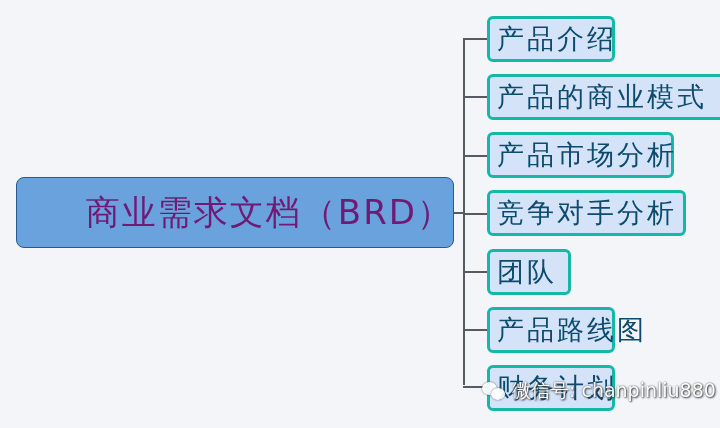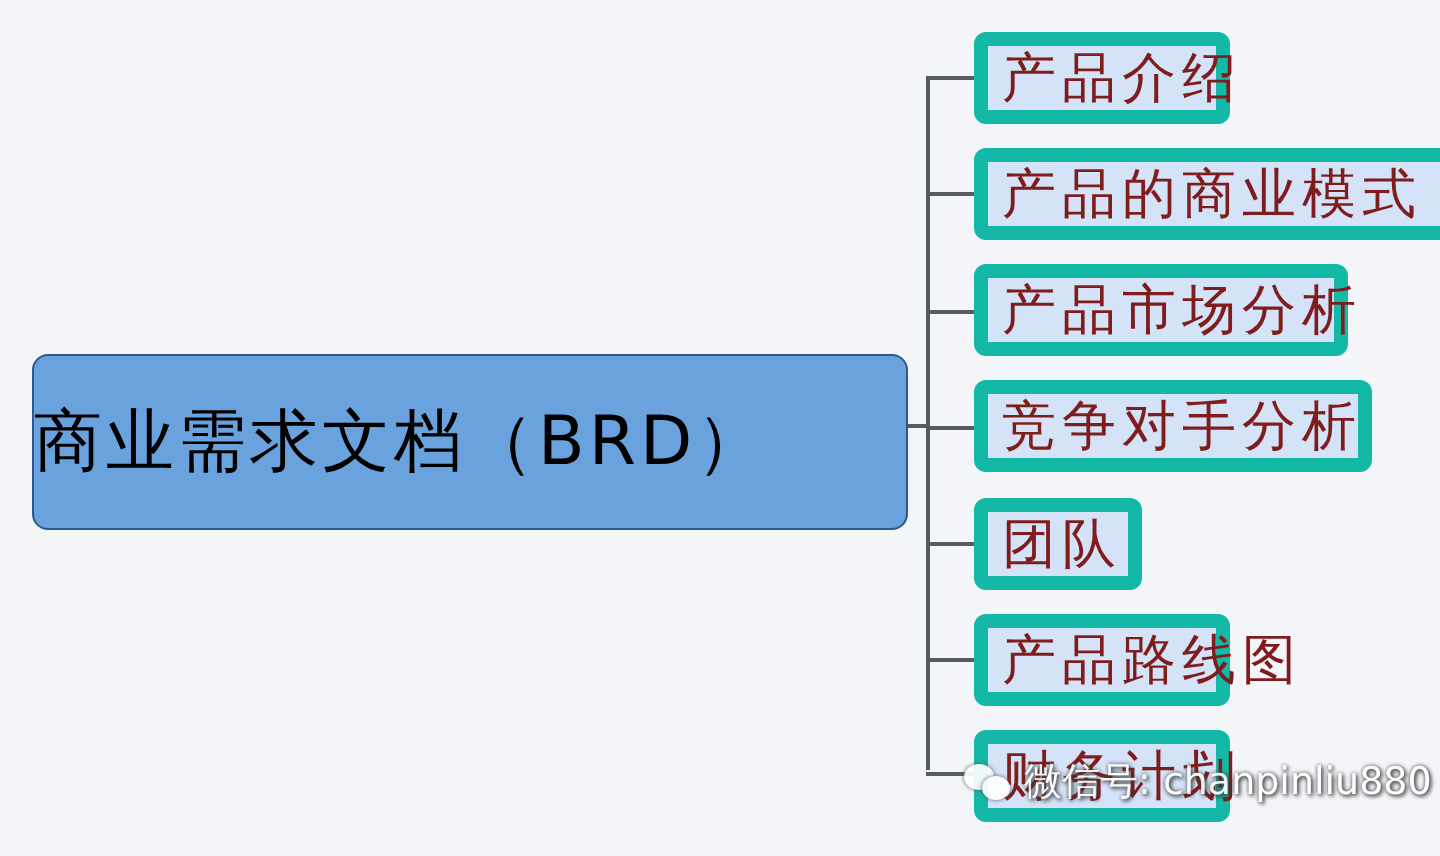--- a/index.html
+++ b/index.html
@@ -5,50 +5,50 @@
     html, body { margin: 0; padding: 0; }
     body {
       width: 720px; height: 428px; overflow: hidden;
       background: #f3f5f9;
       position: relative;
       font-family: "DejaVu Sans", "Liberation Sans", sans-serif;
     }
     .root-node {
       position: absolute;
       left: 16px; top: 177px;
-      width: 438px; height: 88px;
+      width: 438px; height: 71px;
       background: #69a2dc;
       border: 1px solid #2a5a8c;
       border-radius: 8px;
       box-sizing: border-box;
-      display: flex; align-items: center; justify-content: flex-start;
-      color: #000000;
+      display: flex; align-items: center; justify-content: flex-end;
+      color: #701a75;
       font-size: 34px;
       letter-spacing: 2px;
     }
     .connector-h-root {
       position: absolute; left: 454px; top: 212px; width: 11px; height: 2px; background: #555b62;
     }
     .connector-v {
       position: absolute; left: 463px; top: 38px; width: 2px; height: 347px; background: #555b62;
     }
     .connector-h {
       position: absolute; left: 463px; width: 25px; height: 2px; background: #555b62;
     }
     .child-node {
       position: absolute;
       left: 487px;
       height: 46px;
       background: #d4e3f8;
-      border: 7px solid #14b8a6;
+      border: 3px solid #14b8a6;
       border-radius: 6px;
       box-sizing: border-box;
       display: flex; align-items: center;
       padding: 0 7px;
-      color: #7f1d1d;
+      color: #0c4a6e;
       font-size: 27px;
       letter-spacing: 3px;
       white-space: nowrap;
     }
     .watermark {
       position: absolute; left: 482px; top: 378px;
       display: flex; align-items: center; gap: 4px;
       color: #ffffff;
       font-size: 19px;
       text-shadow: 0 0 2px #444, 1px 1px 2px #333;

